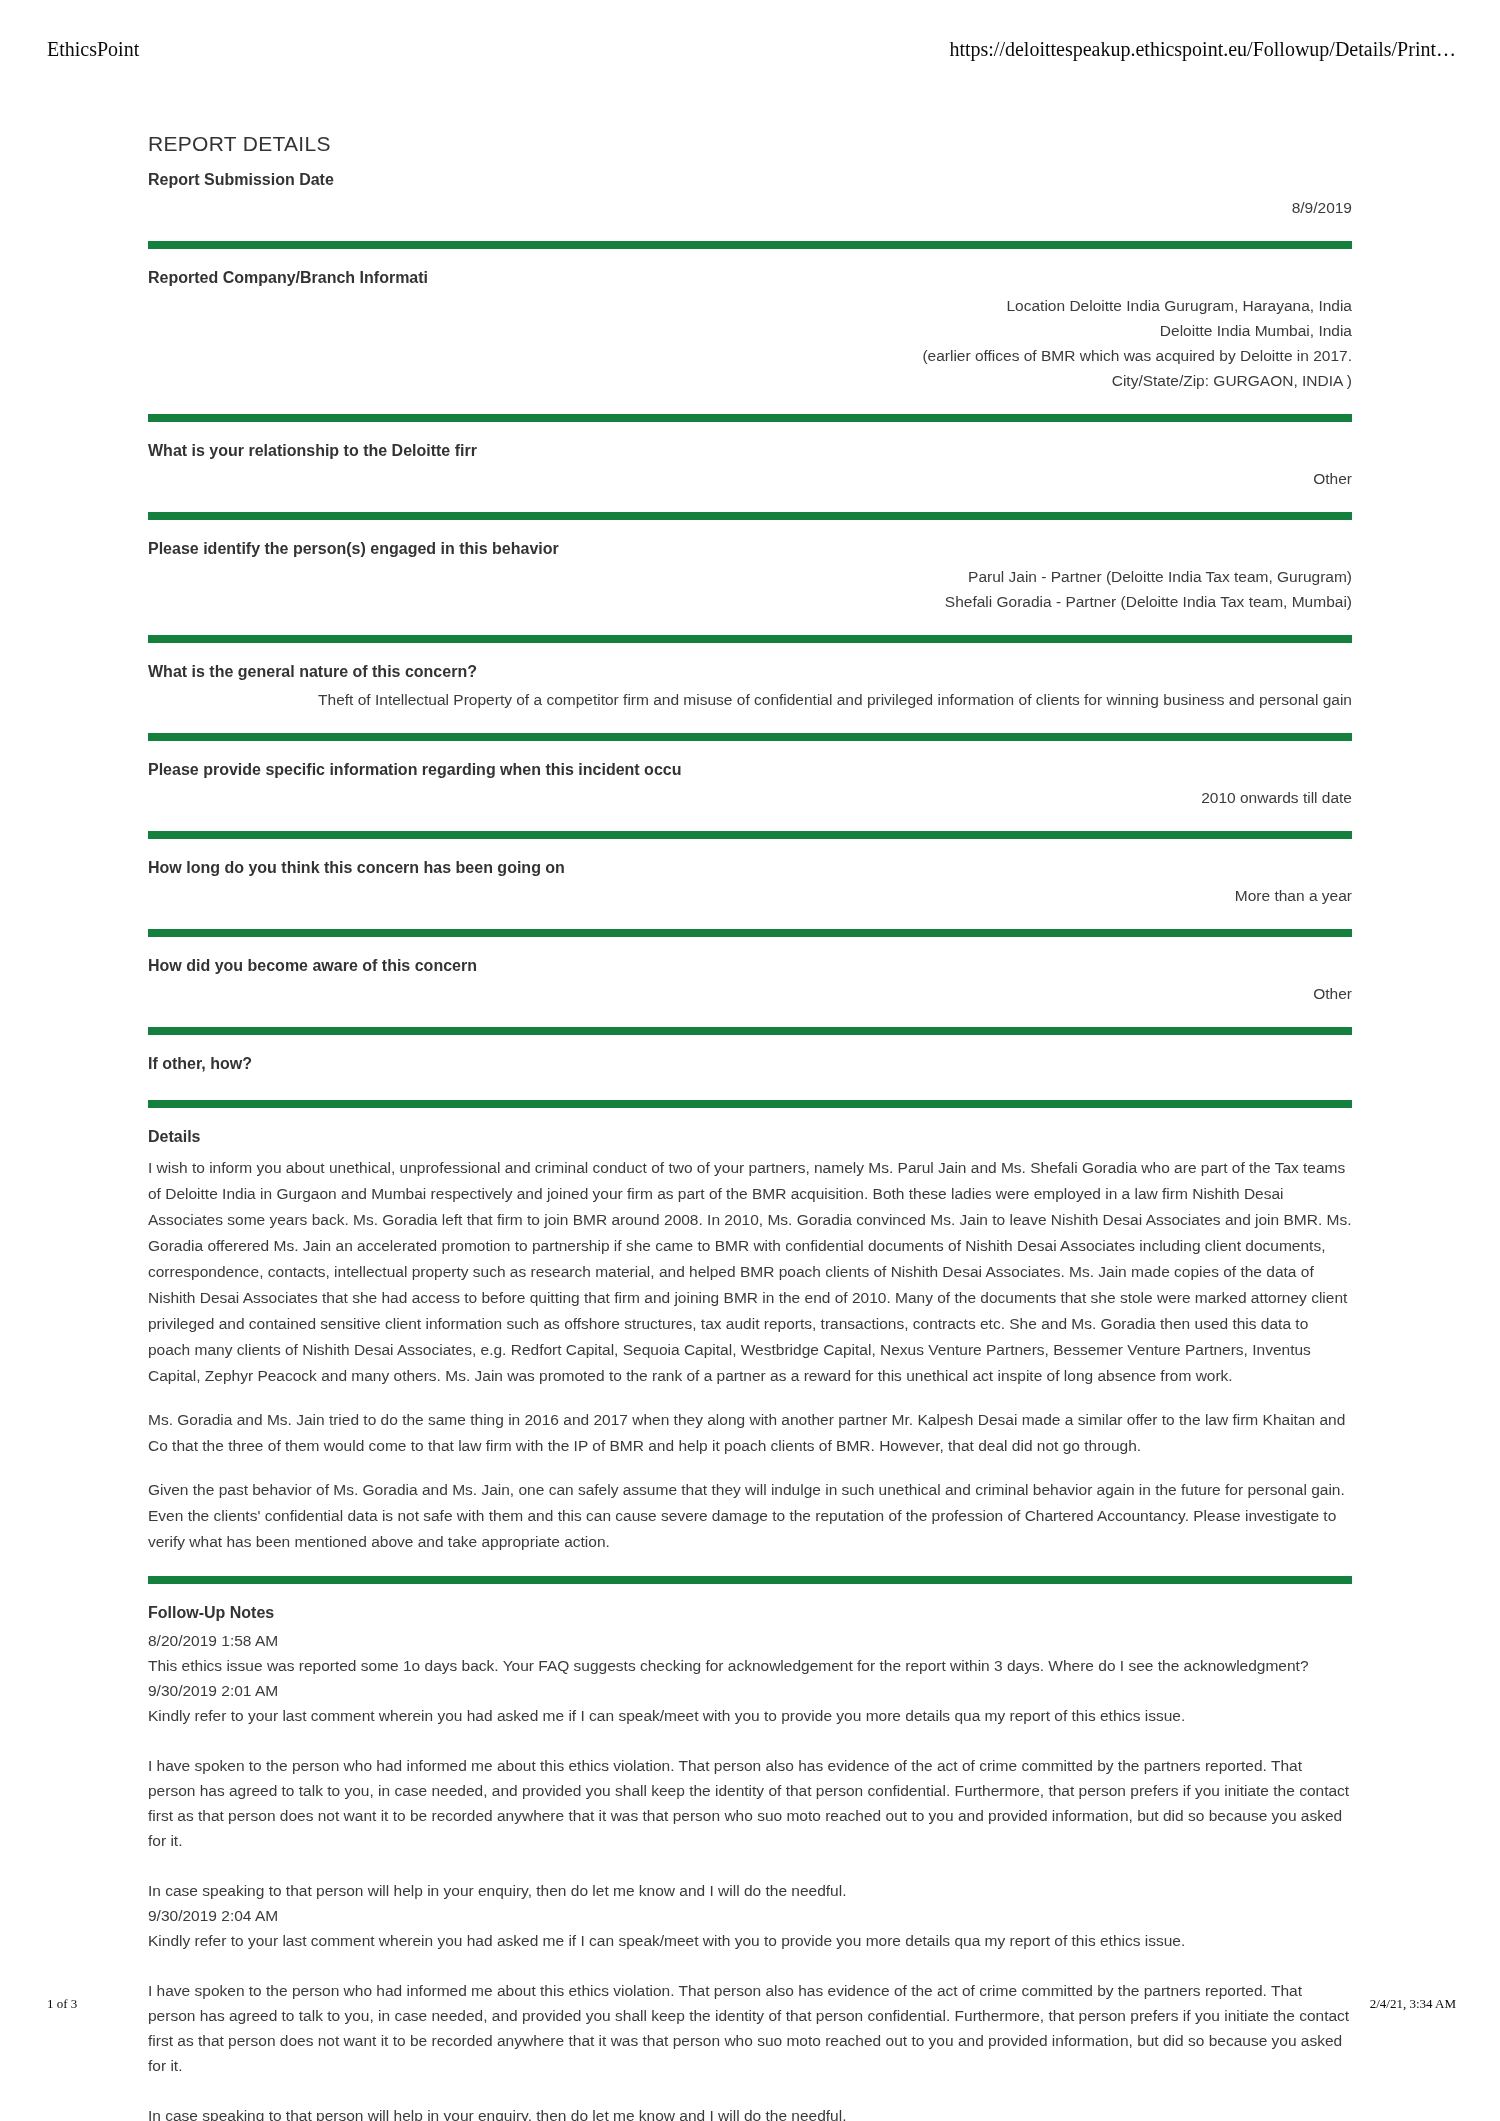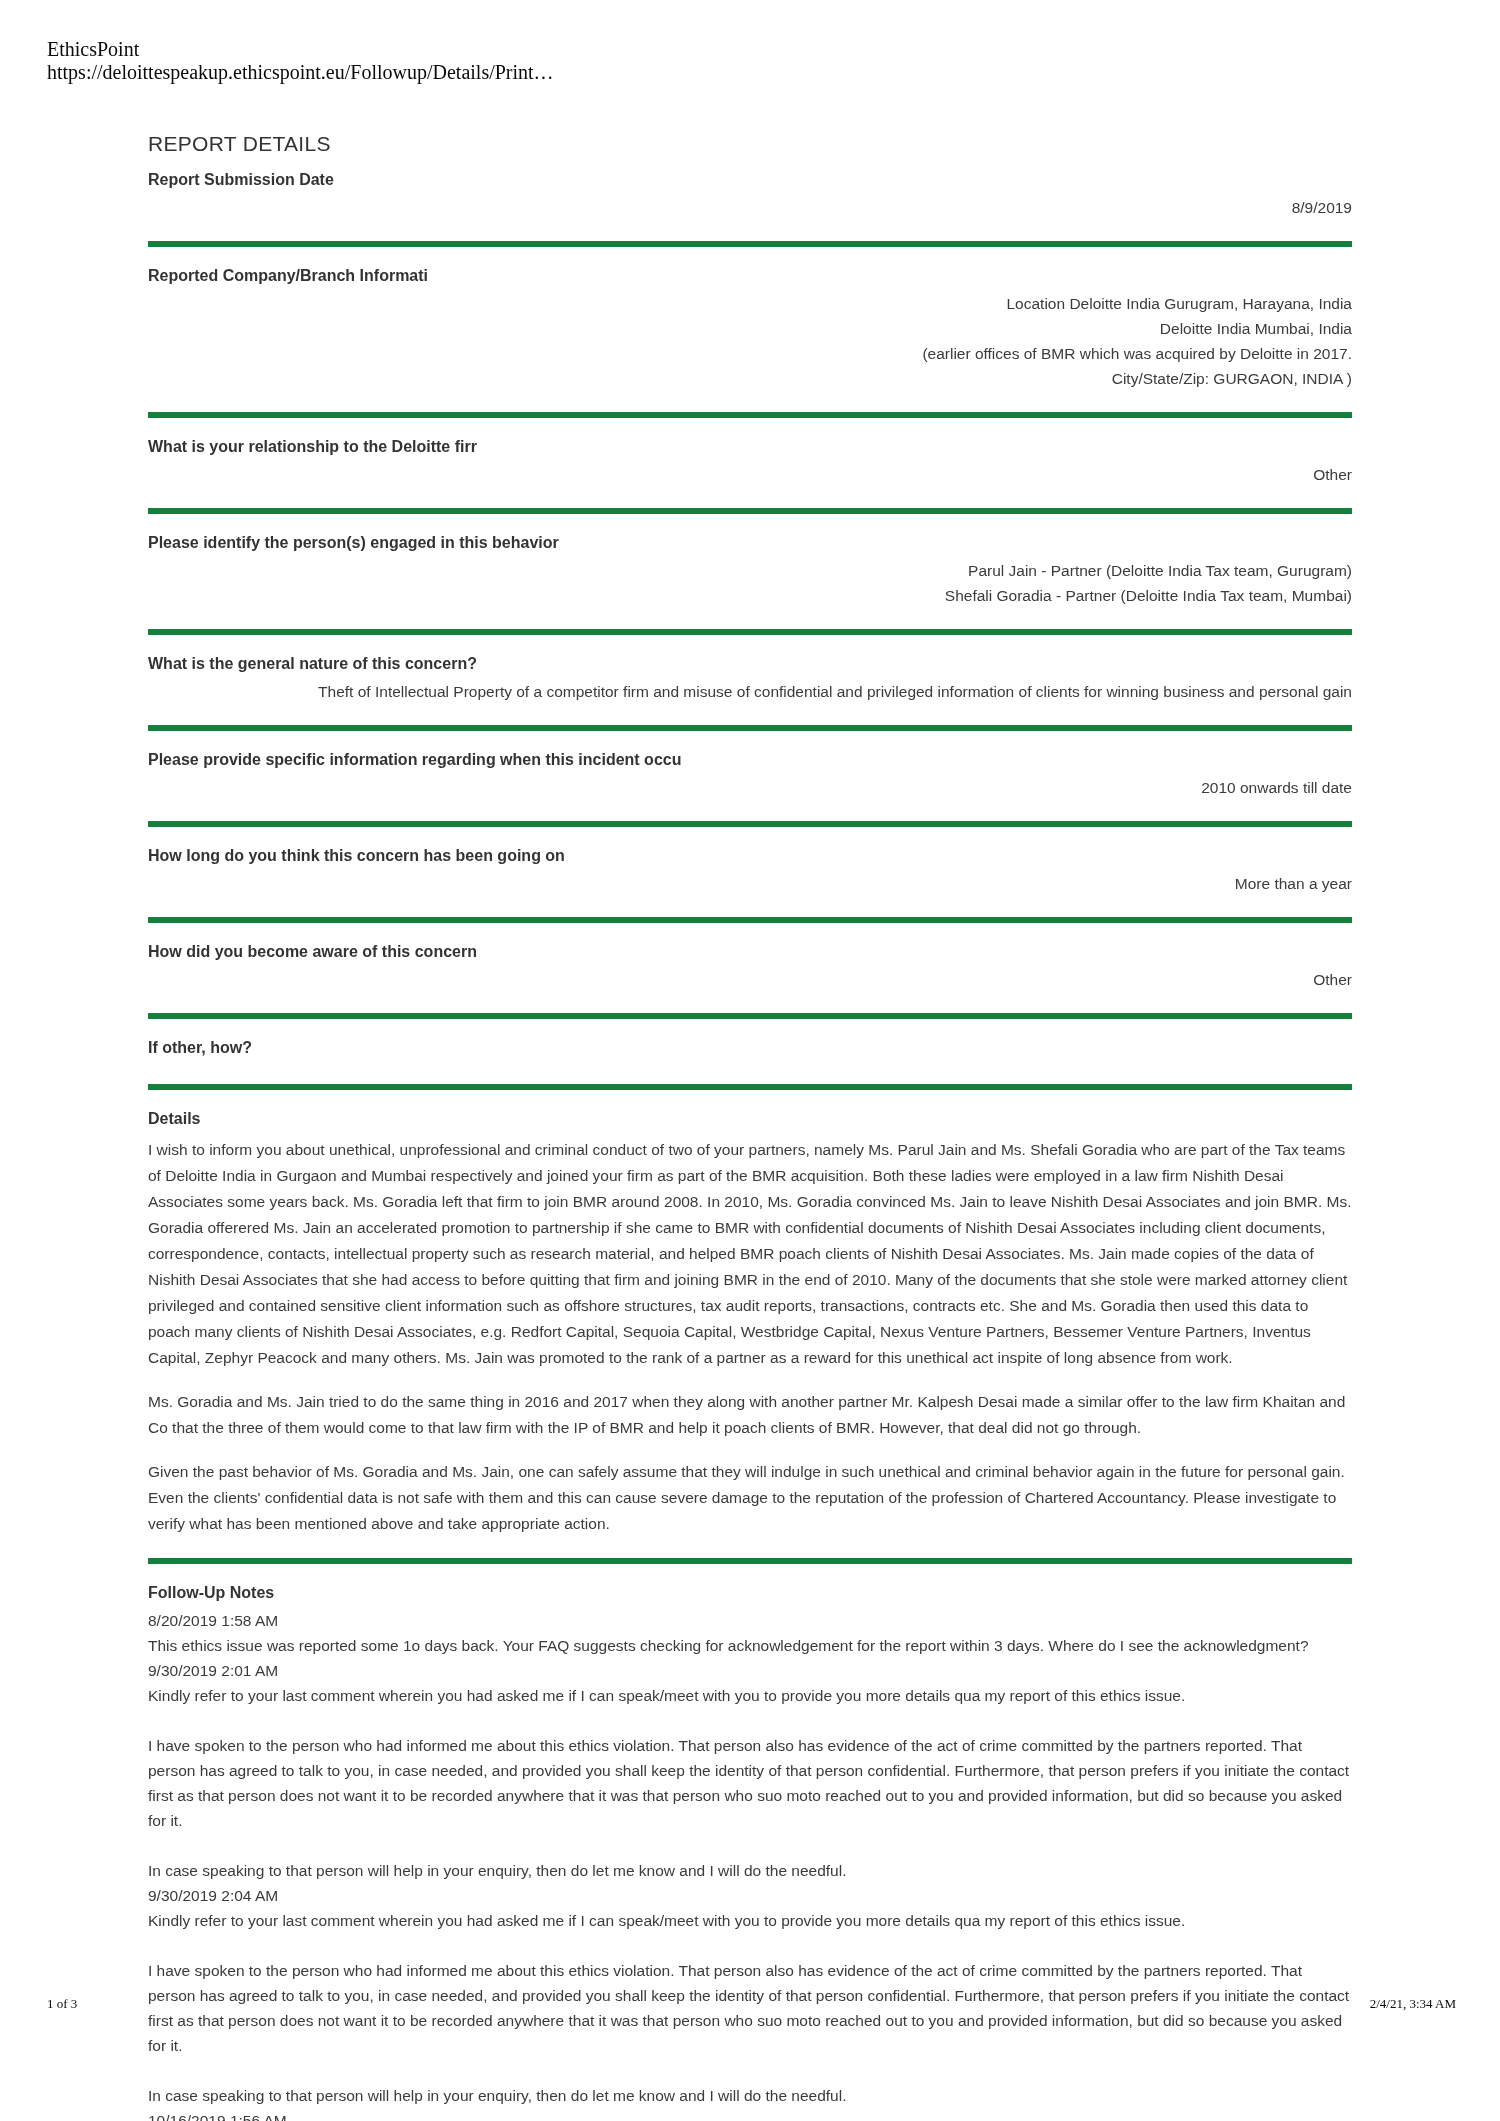--- a/index.html
+++ b/index.html
@@ -18,21 +18,20 @@
     position: absolute;
     top: 38px;
     left: 47px;
     right: 44px;
     display: flex;
     justify-content: space-between;
     align-items: baseline;
     font-family: "Liberation Serif", "DejaVu Serif", serif;
     font-size: 20px;
     color: #0a0a0a;
-    flex-direction: column;
   }
   .print-footer {
     position: absolute;
     top: 1996px;
     left: 47px;
     right: 44px;
     display: flex;
     justify-content: space-between;
     align-items: baseline;
     font-family: "Liberation Serif", "DejaVu Serif", serif;
@@ -48,21 +47,21 @@
   }
   .report-title {
     font-size: 21px;
     font-weight: 400;
     letter-spacing: 0.3px;
     color: #333333;
     margin: 0 0 4px 0;
   }
   .section {
     padding: 17px 0 21px 0;
-    border-bottom: 6px solid #15803d;
+    border-bottom: 8px solid #15803d;
   }
   .section.first { padding-top: 8px; }
   .section.last { border-bottom: 3px solid #bdbdbd; }
   .section-label {
     font-weight: 700;
     font-size: 16px;
     color: #333333;
     line-height: 24px;
     margin-bottom: 3px;
     white-space: nowrap;

